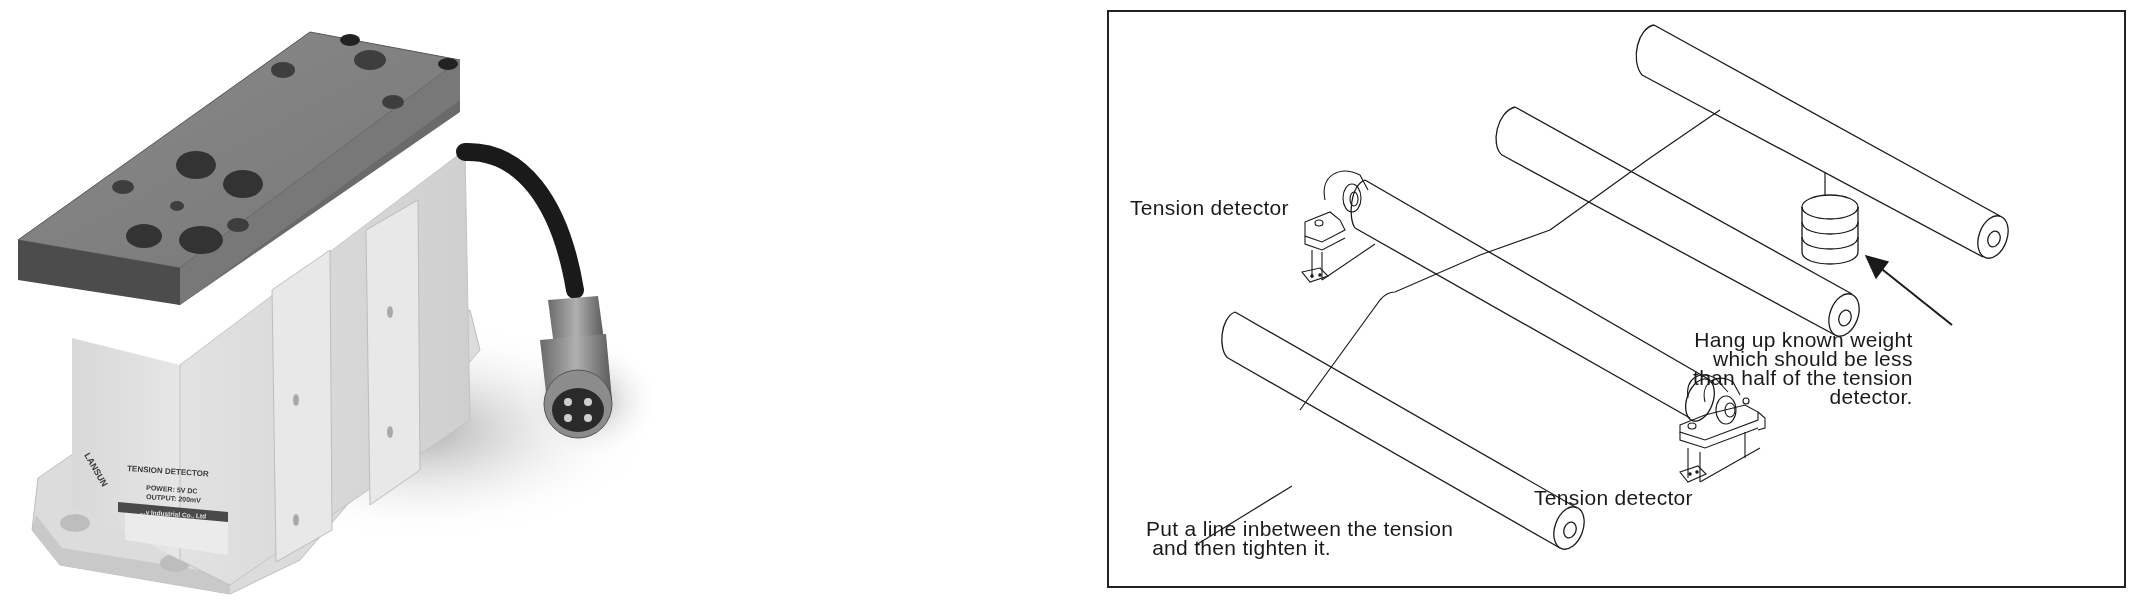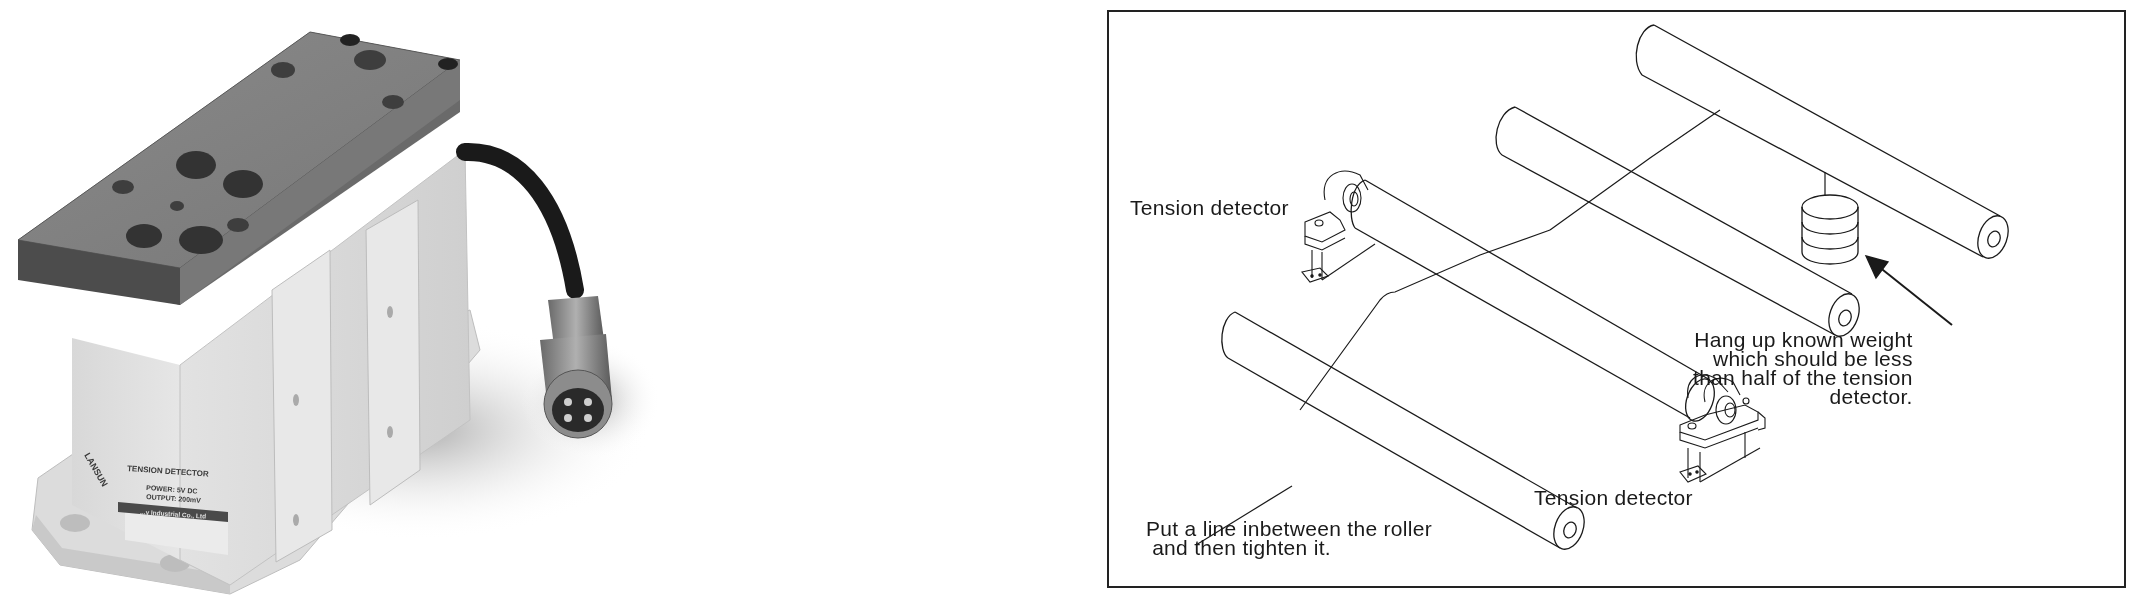--- a/index.html
+++ b/index.html
@@ -193,15 +193,15 @@
       <path d="M1866 256 L1888 262 L1876 278 Z" fill="#1a1a1a"></path>
     </g>
   </svg>
 
   <div class="label" style="left:21px; top:186px;">Tension detector</div>
   <div class="label" style="left:425px; top:476px;">Tension detector</div>
   <div class="label" style="left:584px; top:318px;text-align:right;">Hang up known weight
 which should be less
 than half of the tension
 detector.</div>
-  <div class="label" style="left:37px; top:507px;">Put a line inbetween the roller
+  <div class="label" style="left:37px; top:507px;">Put a line inbetween the tension
  and then tighten it.</div>
 </div>
 
 </body></html>

